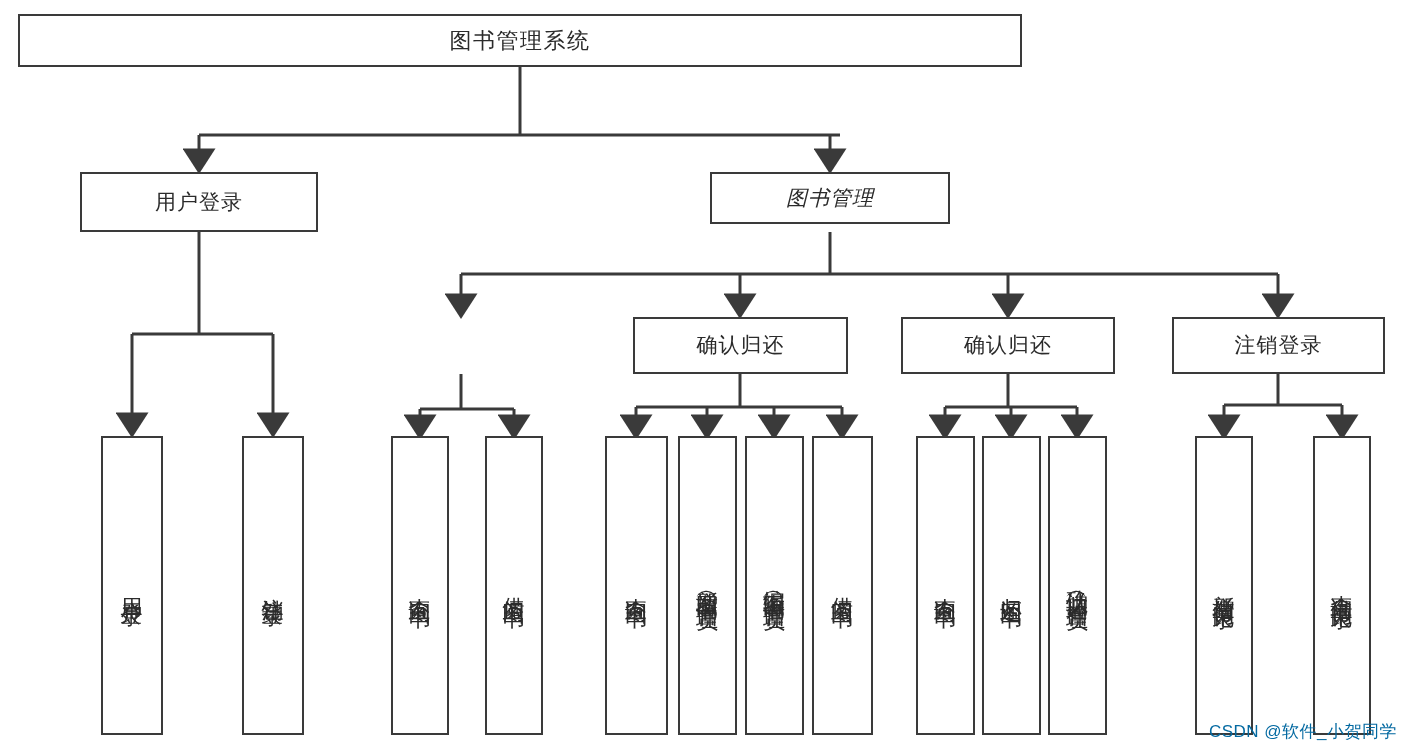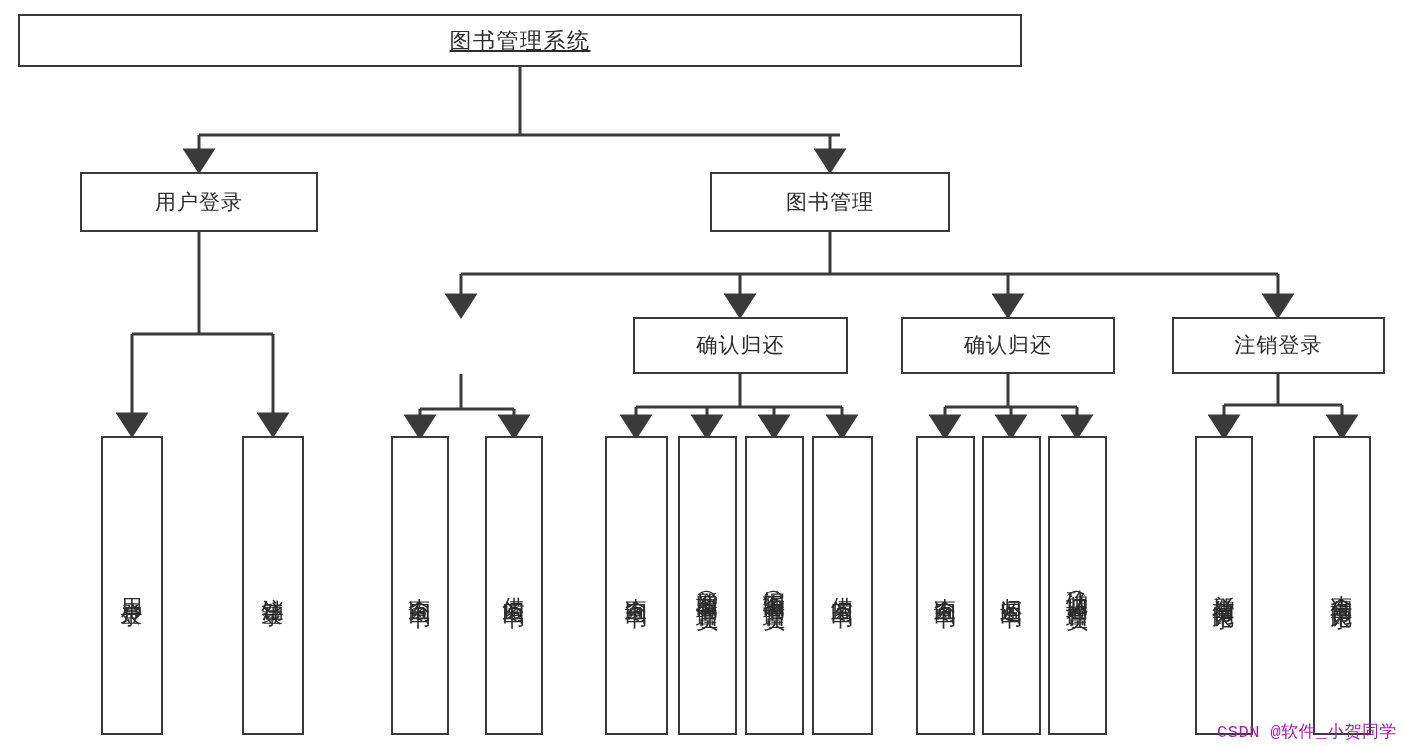--- a/index.html
+++ b/index.html
@@ -28,45 +28,45 @@
     display:block;
     text-align:center;
     line-height:1.18;
     white-space:nowrap;
   }
   
   .h-node .lbl{
     font-size:21px;
     letter-spacing:1px;
   }
-  .root .lbl{font-size:22px;letter-spacing:1.5px;text-decoration:underline;}
+  .root .lbl{font-size:22px;letter-spacing:1.5px;}
   
   .v-node{
     align-items:center;
     justify-content:center;
     padding:6px 0;
   }
   .v-node .lbl{
     writing-mode:vertical-rl;
     text-orientation:upright;
     font-size:22px;
     letter-spacing:3px;
     line-height:1.05;
     white-space:nowrap;
   }
   .watermark{
     position:absolute;
     right:8px;
     bottom:4px;
     font-size:17px;
-    color:#a21caf;
+    color:#0369a1;
     letter-spacing:0.5px;
     z-index:5;
     white-space:nowrap;
-    font-family:Liberation Mono, monospace;
+    font-family:Liberation Sans, sans-serif;
   }
 </style>
 </head>
 <body>
 
 <div id="canvas">
 
   <svg id="wires" viewBox="0 0 1405 747" xmlns="http://www.w3.org/2000/svg">
     <defs>
       <marker id="arw" markerWidth="9" markerHeight="11" refX="1.2" refY="5.5" orient="auto" markerUnits="strokeWidth">
@@ -117,21 +117,21 @@
     </g>
   </svg>
 
   <div class="node h-node root" style="left: 18px; top: 14px; width: 1004px; height: 53px;">
     <span class="lbl">图书管理系统</span>
   </div>
 
   <div class="node h-node" style="left: 80px; top: 172px; width: 238px; height: 60px;">
     <span class="lbl">用户登录</span>
   </div>
-  <div class="node h-node" style="left: 710px; top: 172px; width: 240px; height: 60px;">
+  <div class="node h-node" style="left: 710px; top: 172px; width: 240px; height: 52px; font-style: italic;">
     <span class="lbl">图书管理</span>
   </div>
 
   <div class="node h-node" style="left: 633px; top: 317px; width: 215px; height: 57px;">
     <span class="lbl">确认归还</span>
   </div>
   <div class="node h-node" style="left: 901px; top: 317px; width: 214px; height: 57px;">
     <span class="lbl">确认归还</span>
   </div>
   <div class="node h-node" style="left: 1172px; top: 317px; width: 213px; height: 57px;">

